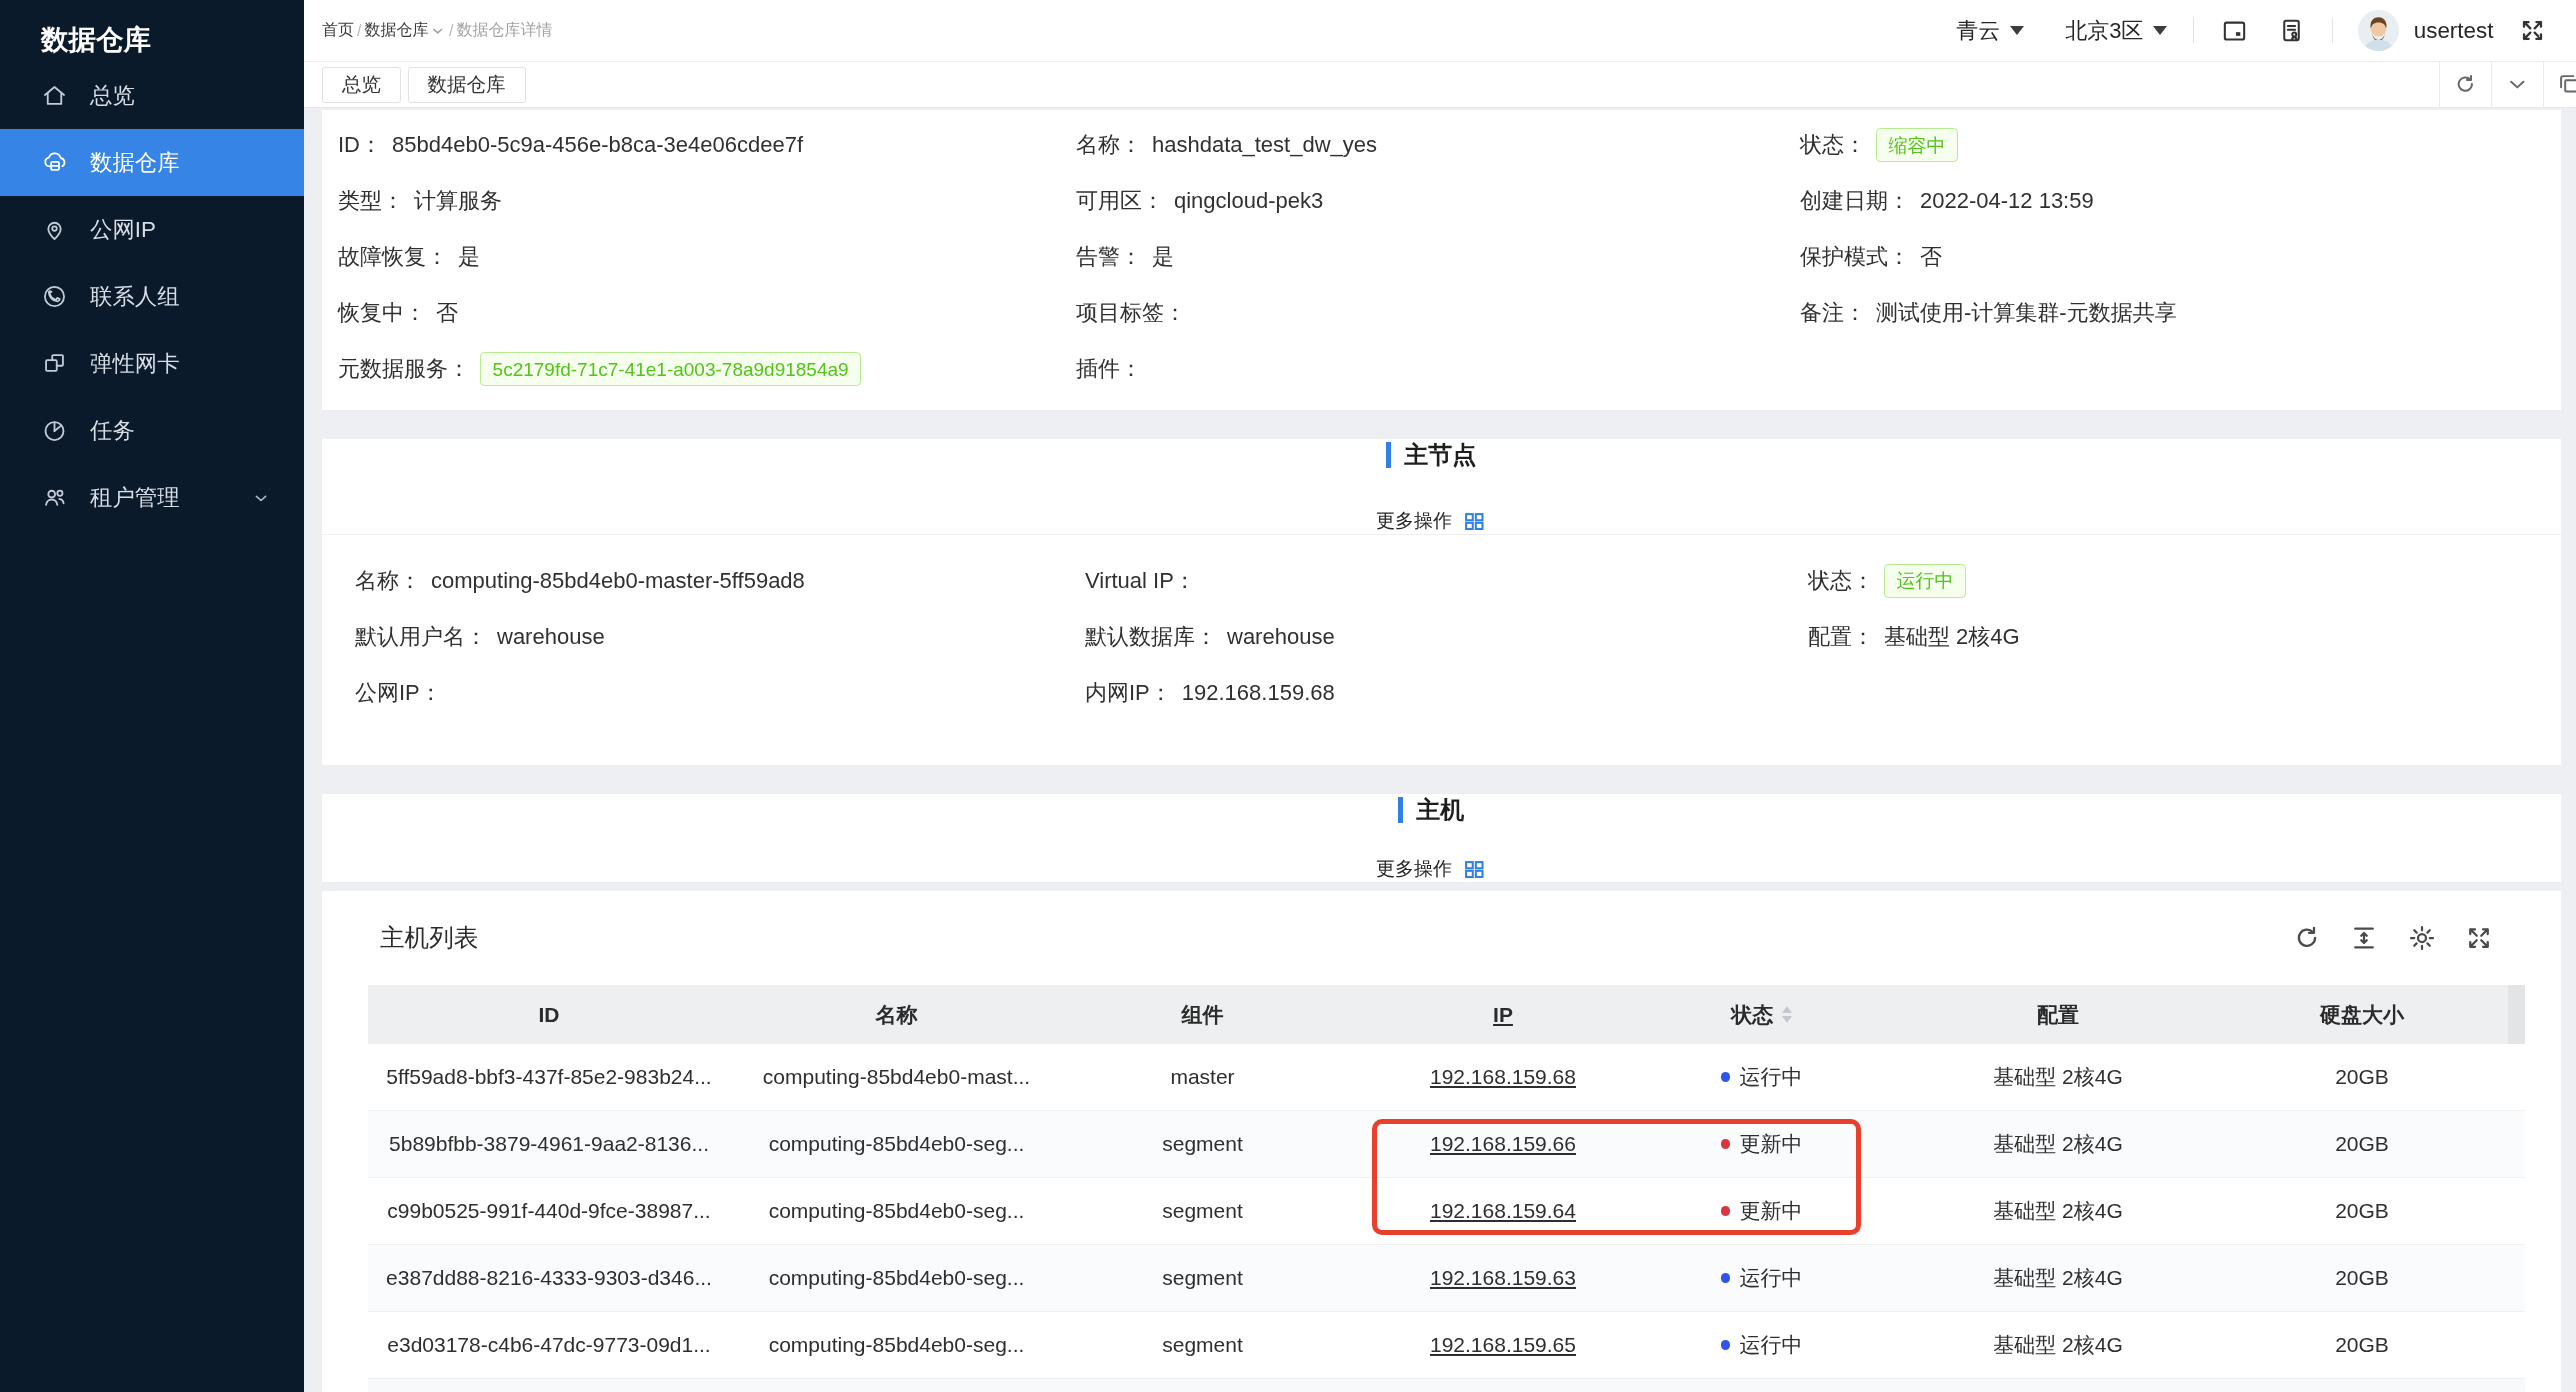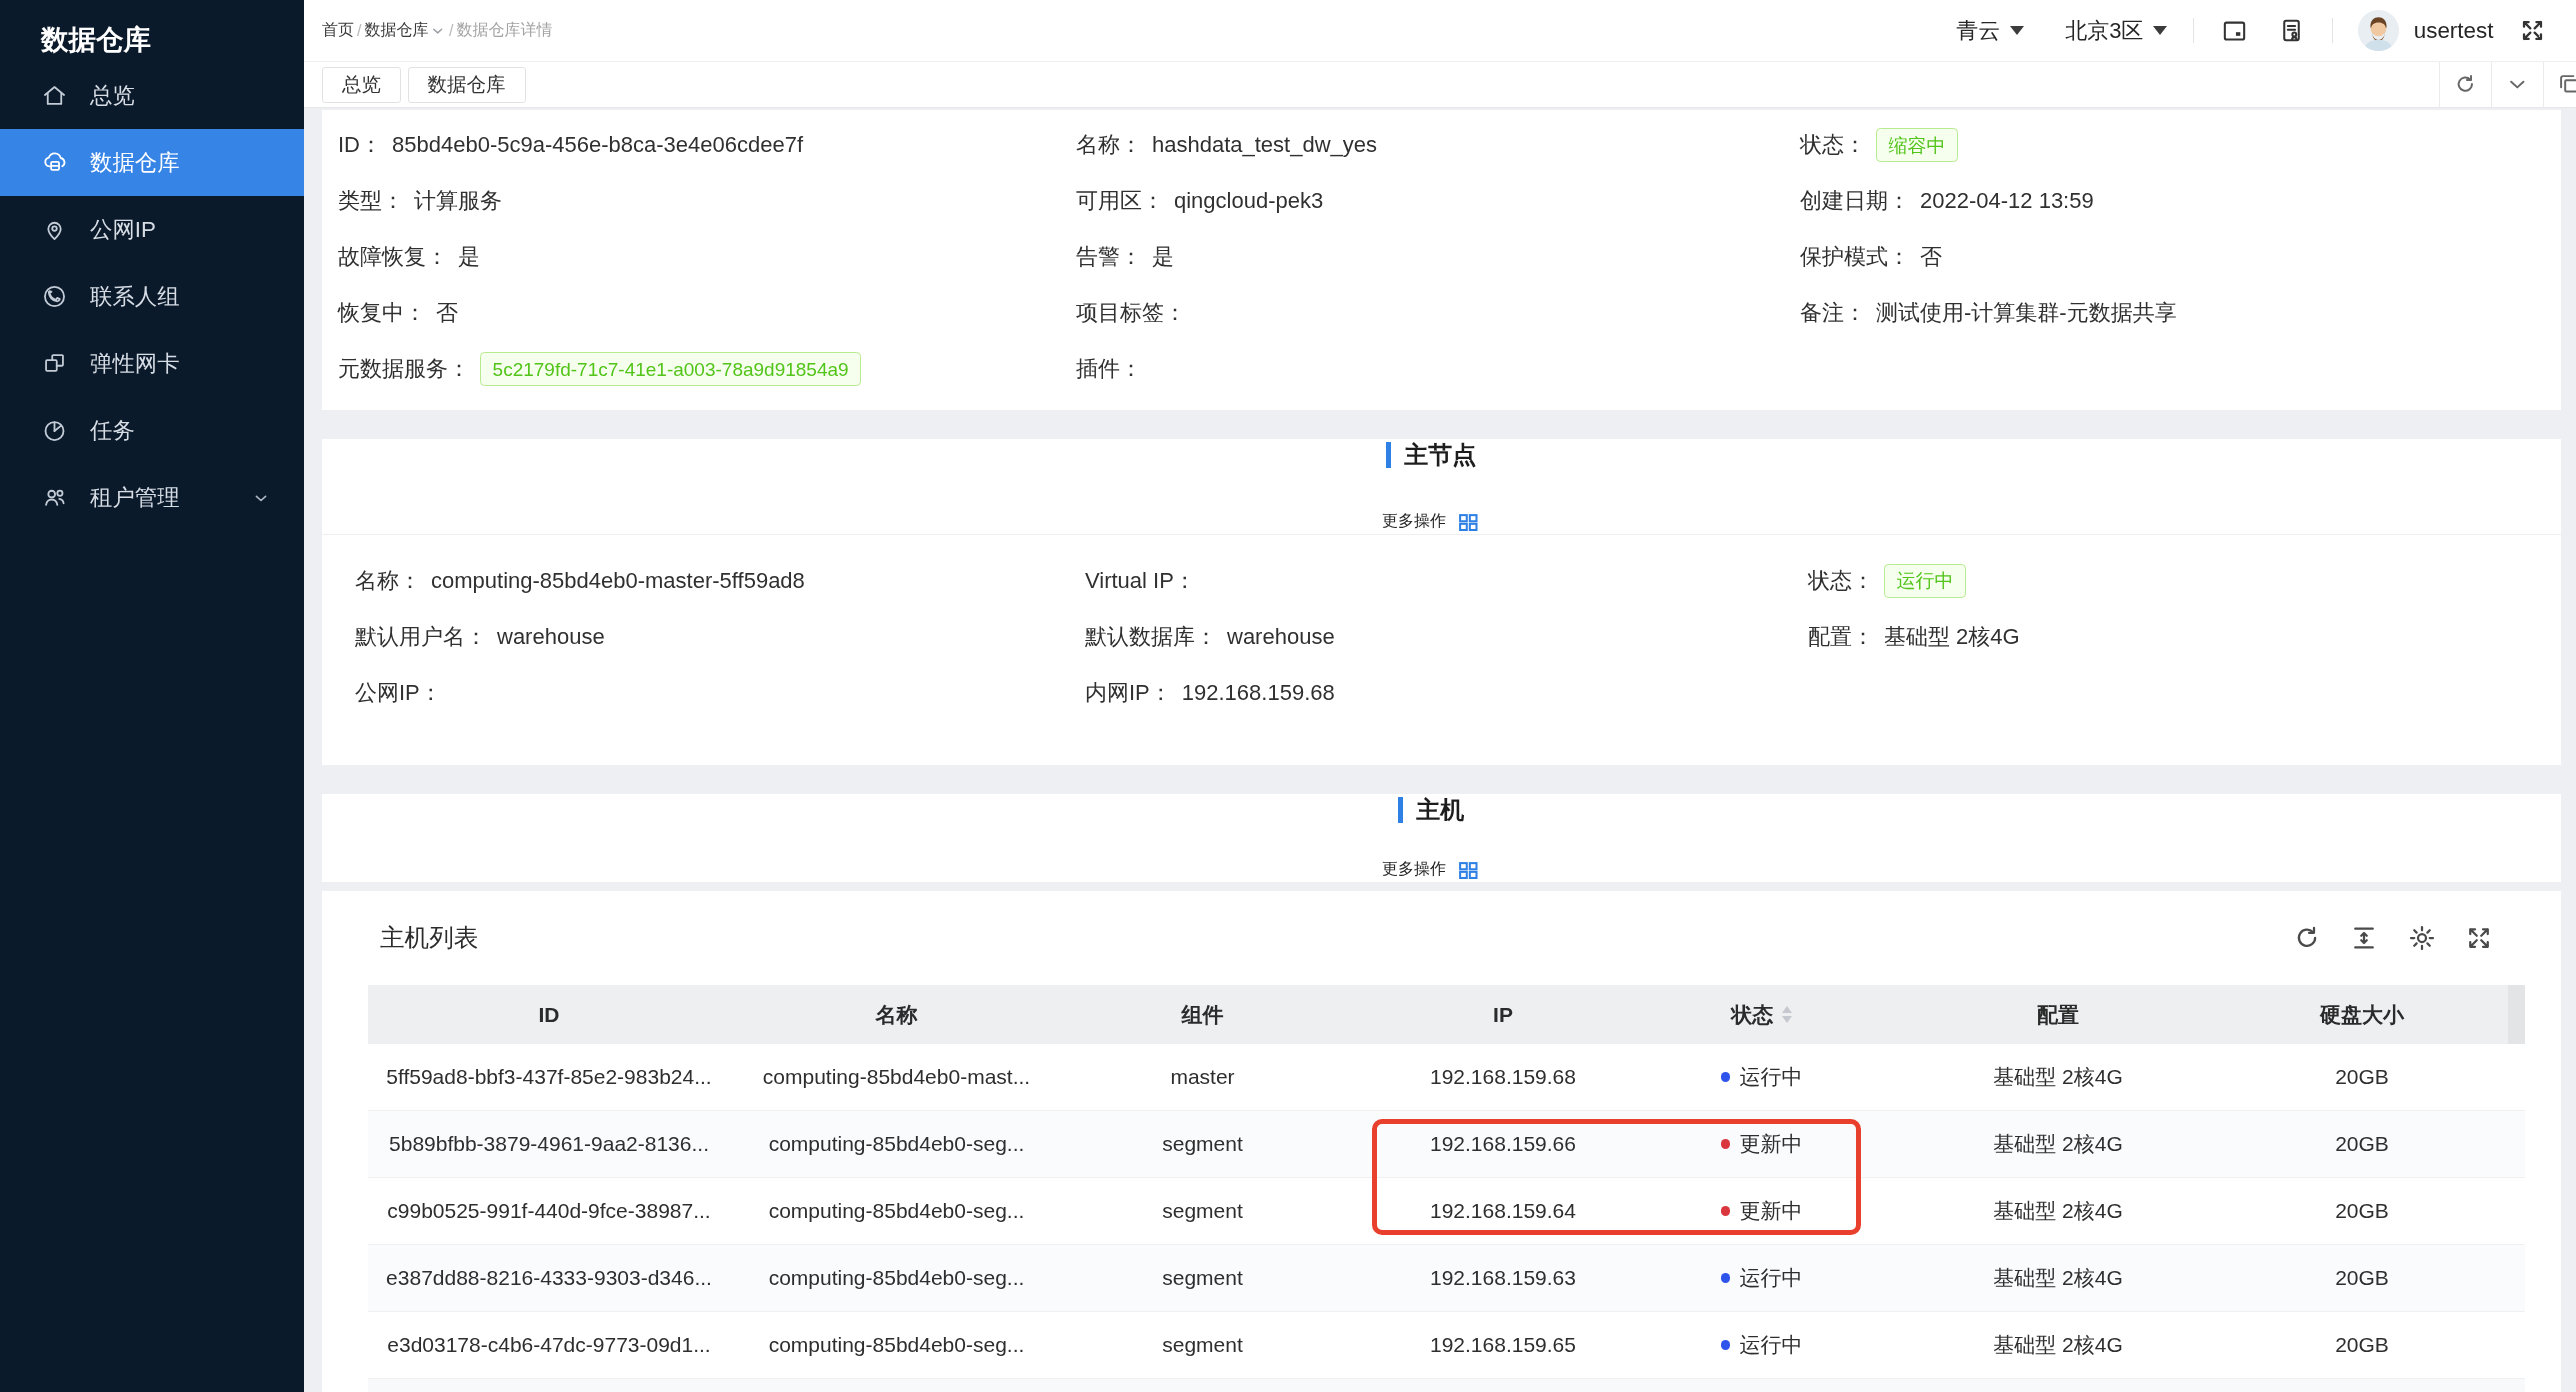--- a/index.html
+++ b/index.html
@@ -62,21 +62,21 @@
   .field { height:56px; display:flex; align-items:center; font-size:22px; color:#303030; white-space:nowrap; }
   .field .lbl { margin-right:10px; }
   .badge { display:inline-block; font-size:19px; line-height:1; color:#52c41a; background:#f6ffed;
            border:1.4px solid #b7eb8f; border-radius:4.3px; padding:6.5px 11.6px; }
 
   
   .sec-head { display:flex; align-items:center; justify-content:space-between; padding:0 35px 0 14.5px;flex-direction:column; }
   .sec-title { display:flex; align-items:center; }
   .sec-bar { width:5px; height:26px; background:#2e80e5; margin-right:13px; }
   .sec-title span { font-size:24px; font-weight:bold; color:#1d1d1d; }
-  .more-btn { display:flex; align-items:center; gap:10px; font-size:16px; color:#262626; cursor:pointer; }
+  .more-btn { display:flex; align-items:center; gap:10px; font-size:19px; color:#262626; cursor:pointer; }
   .more-btn svg { width:24.6px; height:24.6px; color:#2e80e5; }
 
   .master-card { height:326px; margin-bottom:29px; display:flex; flex-direction:column; }
   .master-card .sec-head { height:96px; border-bottom:0.7px solid #efefef; }
   .master-body { padding:17.4px 0 0 33px; }
   .m-row { display:flex; }
   .m-cell { height:56px; display:flex; align-items:center; font-size:22px; color:#303030; white-space:nowrap; }
   .m-cell .lbl { margin-right:10px; }
   .m-c1 { width:730px; } .m-c2 { width:723px; } .m-c3 { flex:1; }
 
@@ -89,21 +89,21 @@
   .table-title { font-size:24.6px; color:#2b2b2b; }
   .table-tools { display:flex; align-items:center; gap:27.5px; color:#4a4a4a; }
   .table-tools svg { width:30px; height:30px; cursor:pointer; }
 
   .table-wrap { position:relative; margin:0 36px 0 46px; }
   .tr { display:flex; align-items:stretch; }
   .th-row { height:59px; background:#edeff1; }
   .td, .th { display:flex; align-items:center; justify-content:center; text-align:center; white-space:nowrap; overflow:hidden; }
   .th { font-weight:bold; font-size:21px; color:#2b2b2b; }
   .td { font-size:21px; color:#2e2e2e; }
-  .c-id{width:362px;} .c-name{width:333px;} .c-comp{width:279px;} .c-ip{width:322px;}
+  .c-id{width:362px;} .c-name{width:333px;} .c-comp{width:279px;} .c-ip{width:322px;text-decoration:underline;}
   .c-status{width:195px;} .c-conf{width:398px;} .c-disk{width:210px;}
   .c-fill{flex:1;} .c-gutter{width:17.4px;}
   .th-row .c-gutter{ background:#e2e4e6; }
   .body-row { height:67px; border-bottom:0.7px solid #f0f0f0; background:#fff; }
   .body-row.alt { background:#fafbfc; }
   .dot { width:9.4px; height:9.4px; border-radius:50%; margin-right:9.4px; }
   .dot.blue { background:#2f54eb; } .dot.red { background:#d9363e; }
   .sorter { display:flex; flex-direction:column; gap:2.9px; margin-left:8.7px; cursor:pointer; }
   .sorter .up { width:0;height:0;border-left:5.8px solid transparent;border-right:5.8px solid transparent;border-bottom:7.2px solid #c5c8ce; }
   .sorter .dn { width:0;height:0;border-left:5.8px solid transparent;border-right:5.8px solid transparent;border-top:7.2px solid #c5c8ce; }

